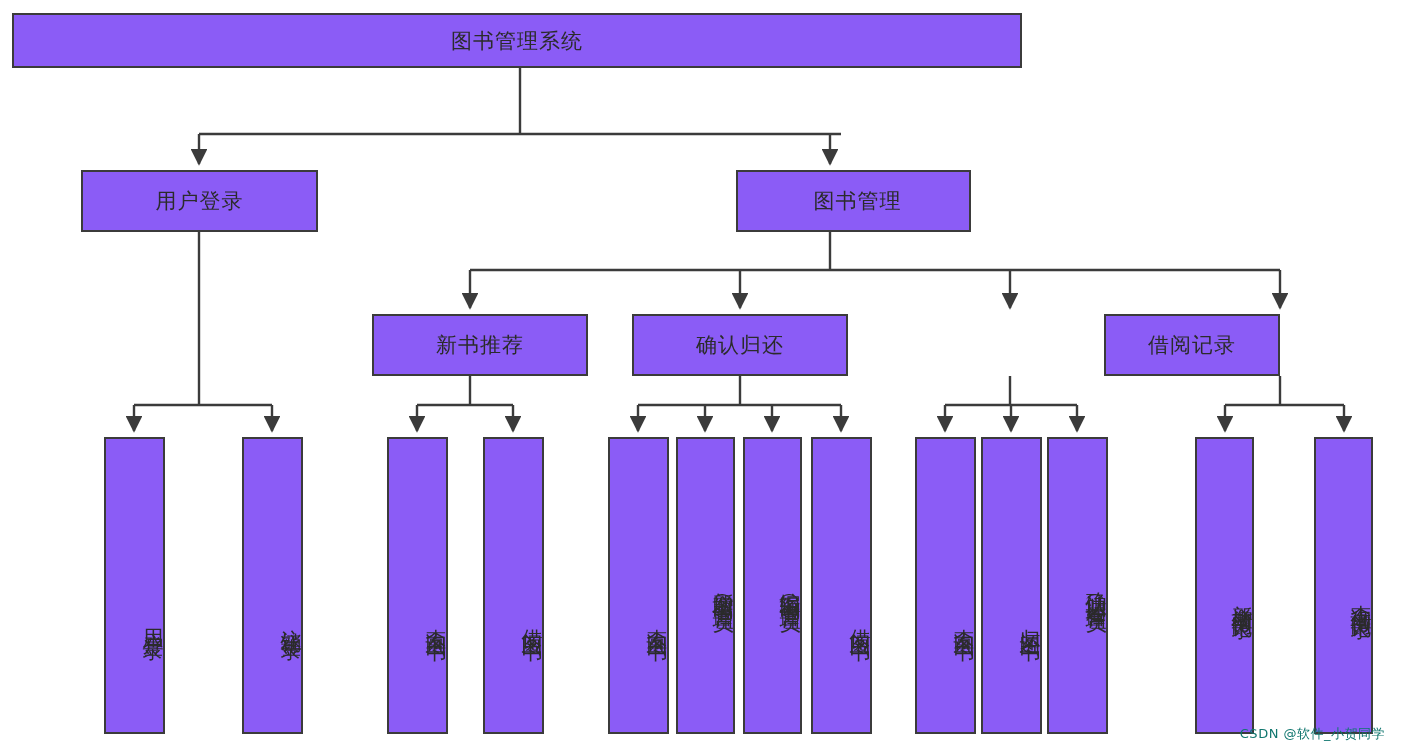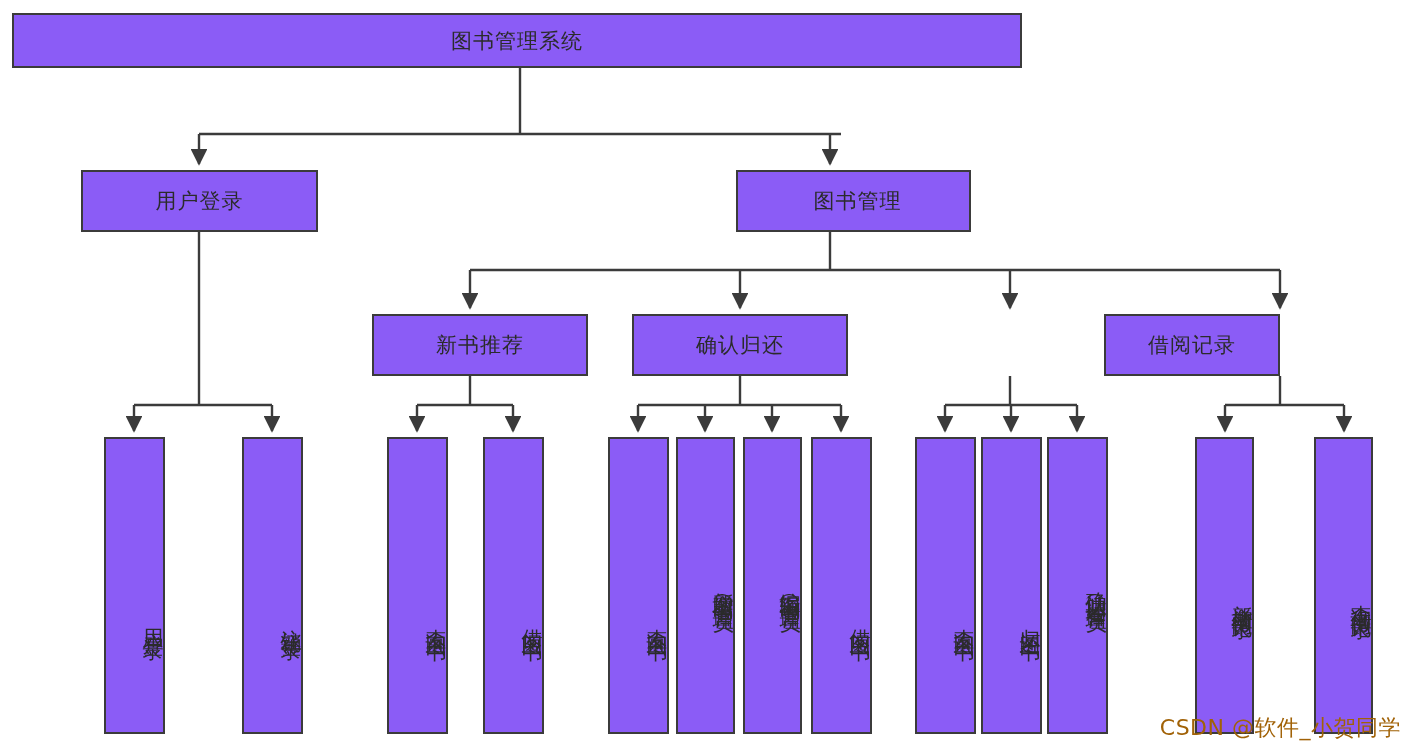--- a/index.html
+++ b/index.html
@@ -57,24 +57,24 @@
   .wire {
     stroke: #3b3b3b;
     stroke-width: 2.4;
     fill: none;
   }
   .arrowhead {
     fill: #3b3b3b;
   }
   .watermark {
     position: absolute;
-    right: 4px;
+    right: 20px;
     bottom: 4px;
-    font-size: 22px;
-    color: #a16207;
+    font-size: 13px;
+    color: #0f766e;
     letter-spacing: 0.5px;
     white-space: nowrap;
   }
 </style>
 </head>
 <body>
 
 <div id="canvas">
 
   <svg class="wires" viewBox="0 0 1405 747">

